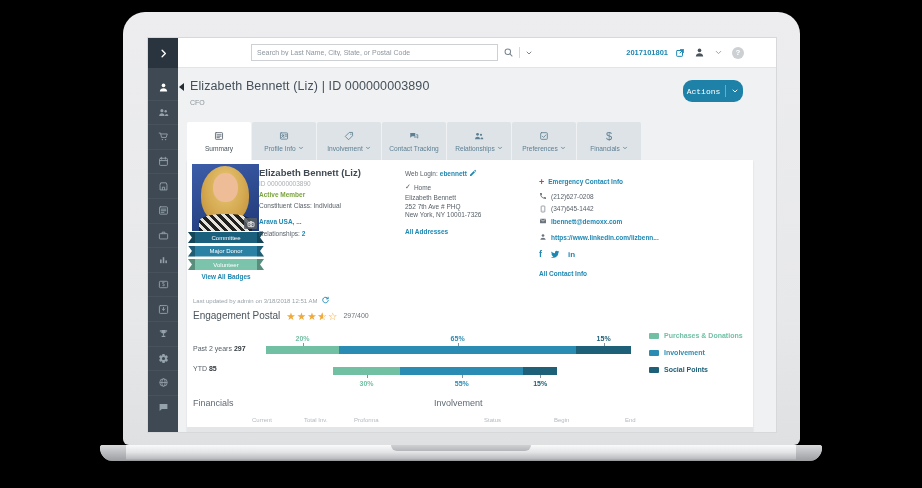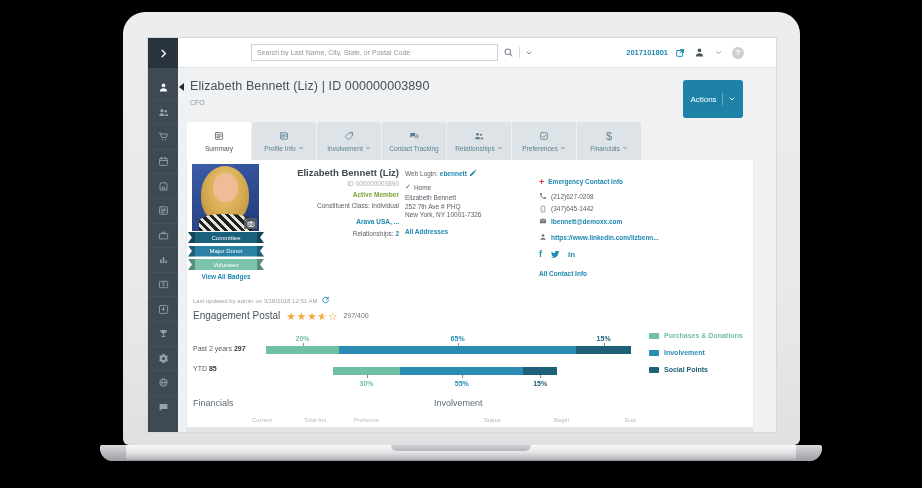--- a/index.html
+++ b/index.html
@@ -59,23 +59,23 @@
   .help-badge { width:12px; height:12px; border-radius:50%; background:#ccd0d3;
     color:#fff; font-size:8px; font-weight:bold; display:flex; align-items:center;
     justify-content:center; cursor:pointer; }
 
   
   .content { position:absolute; left:30px; top:30px; width:598px; height:364px;
     background:#f0f1f2; }
   .page-title { position:absolute; left:12px; top:11px; font-size:12.5px;
     color:#45505a; letter-spacing:.1px; }
   .page-role { position:absolute; left:12px; top:31px; font-size:7px; color:#8b949b; }
-  .actions-btn { position:absolute; left:505px; top:12px; width:60px; height:38px;
-    background:#1d81a8; border-radius:3px; color:#fff; display:flex; align-items:center;
-    justify-content:center; gap:5px; font-size:8px; cursor:pointer; }
+  .actions-btn { position:absolute; left:505px; top:12px; width:60px; height:22px;
+    background:#1d81a8; border-radius:9px; color:#fff; display:flex; align-items:center;
+    justify-content:center; gap:5px; font-size:8px; cursor:pointer;font-family:Liberation Mono, monospace; }
   .actions-btn .divider { width:1px; height:12px; background:rgba(255,255,255,.35); }
 
   
   .tabs { position:absolute; left:9px; top:54px; display:flex; gap:1px; }
   .tab { width:64px; height:38px; background:#dde3e7; display:flex; flex-direction:column;
     align-items:center; justify-content:center; gap:4px; cursor:pointer;
     border-radius:2px 2px 0 0; color:#5e7f93; }
   .tab .tab-label { font-size:6.6px; display:flex; align-items:center; gap:2px; }
   .tab.active { background:#fff; color:#55606a; }
   .tab.active .tab-label { color:#4a545c; }
@@ -103,21 +103,21 @@
   .badge { height:11px; color:#fff; font-size:6px; display:flex; align-items:center;
     justify-content:center; cursor:pointer;
     clip-path:polygon(0 0,100% 0,calc(100% - 4px) 50%,100% 100%,0 100%,4px 50%); }
   .badge i { position:absolute; inset:0;
     background:linear-gradient(90deg,rgba(0,0,0,.28) 0 7px,rgba(0,0,0,0) 7px calc(100% - 7px),rgba(0,0,0,.28) calc(100% - 7px)); }
   .badge { position:relative; }
   .badge span { position:relative; }
   .view-badges { position:absolute; left:1px; top:113px; width:76px; text-align:center;
     font-size:6.4px; color:#1e87b2; font-weight:bold; cursor:pointer; }
 
-  .col-name { position:absolute; left:72px; top:7px; width:140px;text-align:right; }
+  .col-name { position:absolute; left:72px; top:7px; width:140px; }
   .p-name { font-size:9.5px; font-weight:bold; color:#3f4a52; }
   .p-id { font-size:6.5px; color:#a9afb4; margin-top:2px; }
   .p-status { font-size:6.5px; color:#7aa33c; font-weight:bold; margin-top:4px; }
   .p-class { font-size:6.5px; color:#565f67; margin-top:4px; }
   .p-org { font-size:6.5px; color:#1e87b2; font-weight:bold; margin-top:9px; cursor:pointer; }
   .p-rel { font-size:6.5px; color:#565f67; margin-top:5px; }
   .p-rel b { color:#1e87b2; cursor:pointer; }
 
   .col-addr { position:absolute; left:218px; top:9px; width:125px; font-size:6.5px;
     color:#565f67; }

